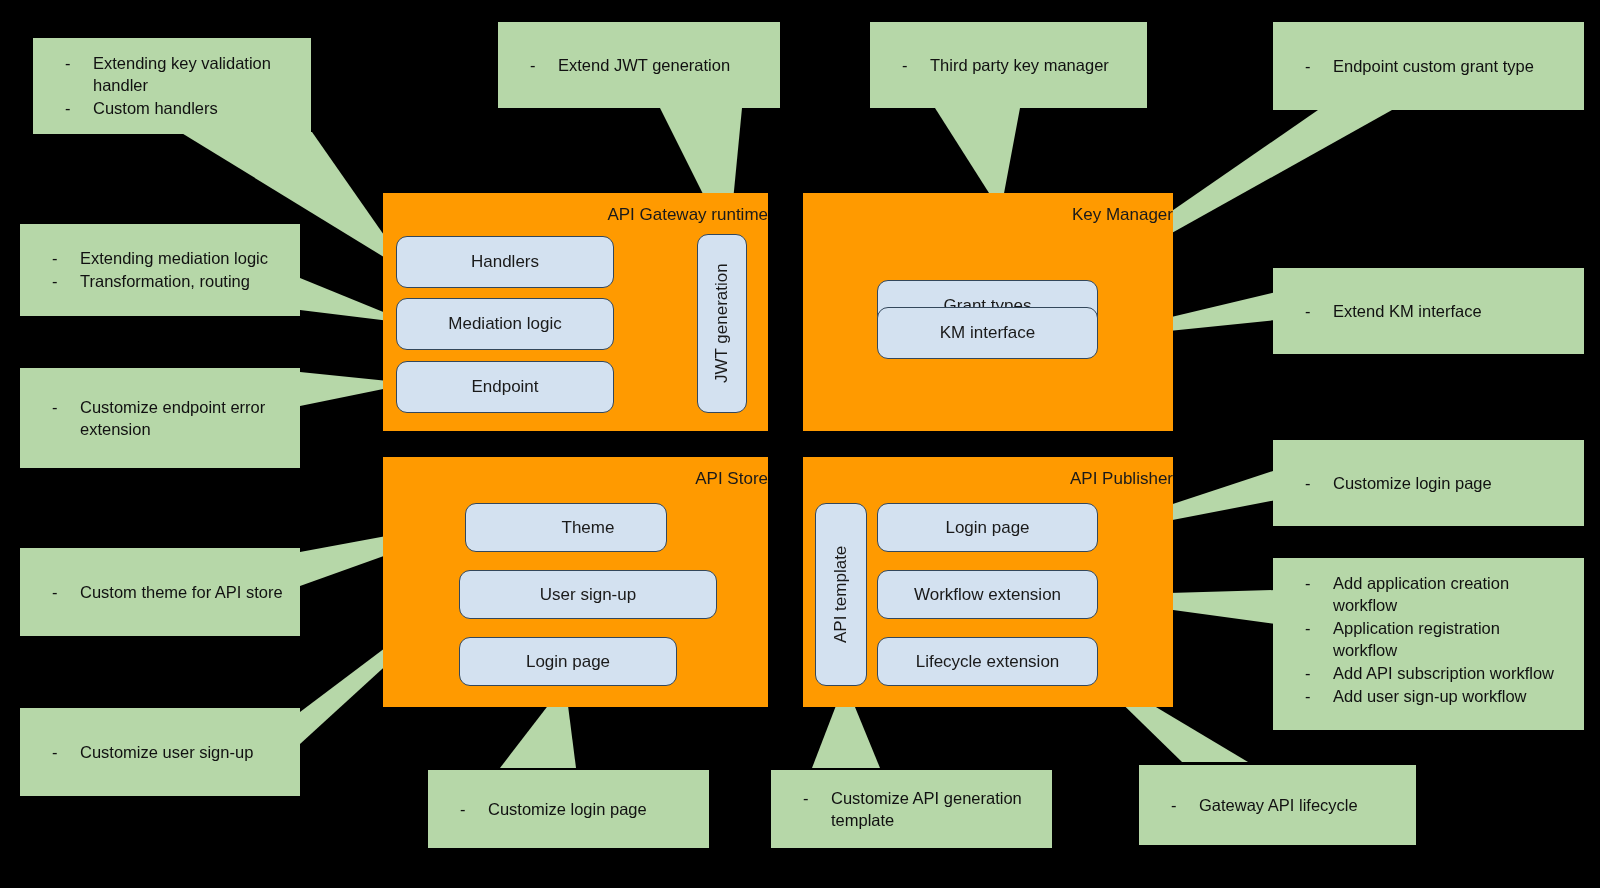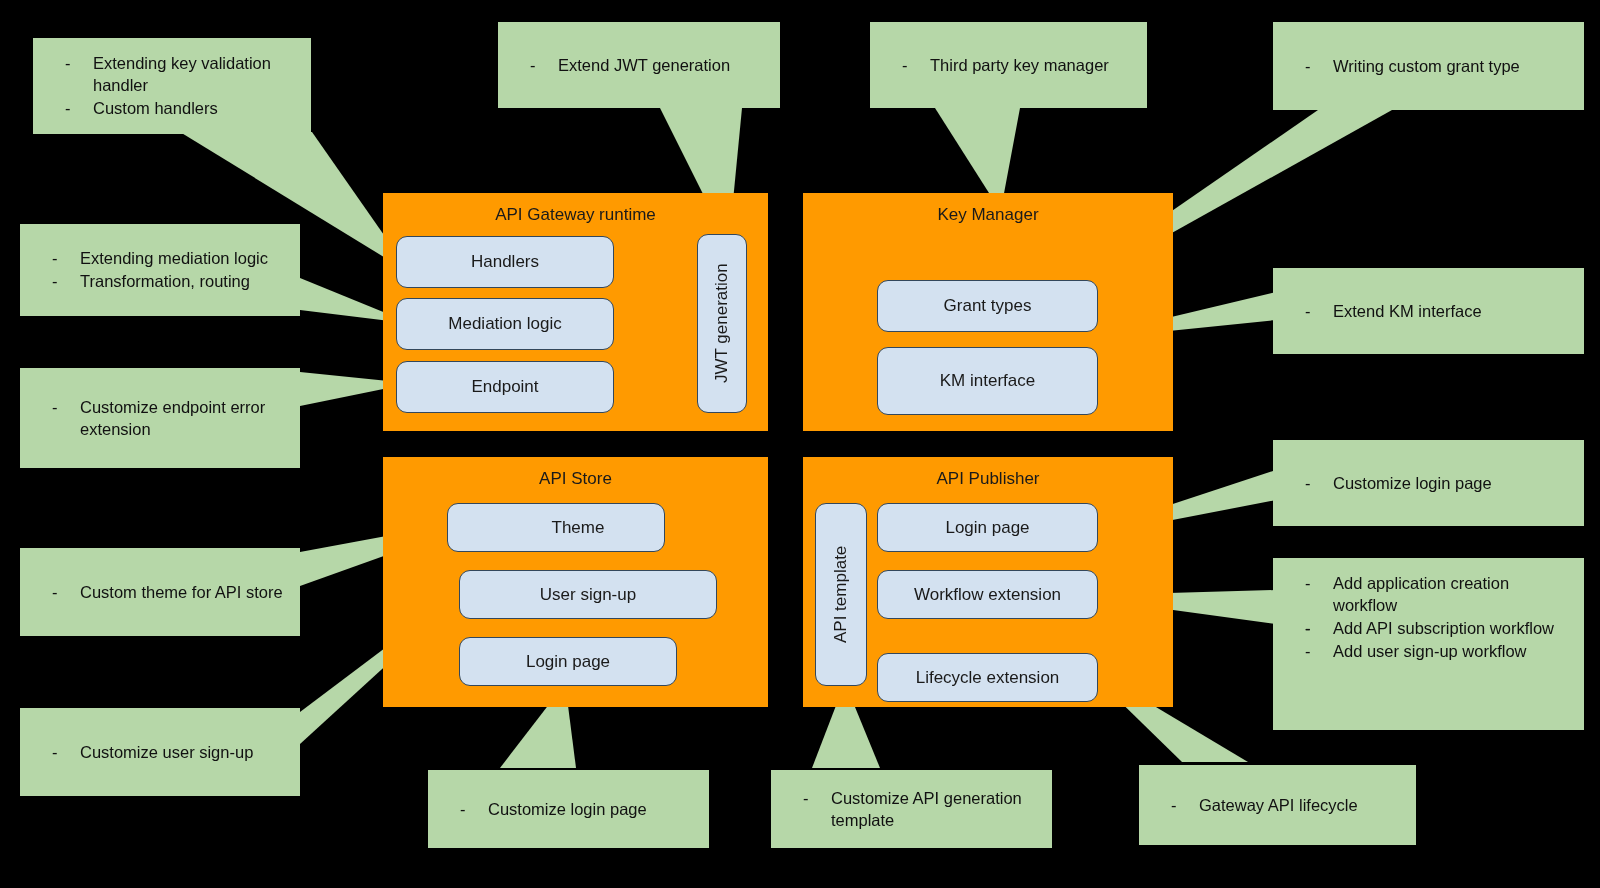--- a/index.html
+++ b/index.html
@@ -5,21 +5,21 @@
   html,body{margin:0;padding:0;background:#000;}
   body{width:1600px;height:888px;position:relative;overflow:hidden;
        font-family:"Liberation Sans","DejaVu Sans",sans-serif;}
   #stage{position:absolute;left:0;top:0;width:1600px;height:888px;background:#000;}
 
   
   #connectors{position:absolute;left:0;top:0;width:1600px;height:888px;}
 
   
   .panel{position:absolute;background:#FF9A00;box-sizing:border-box;}
-  .panel-title{position:absolute;left:0;right:0;top:12px;text-align:center;
+  .panel-title{position:absolute;left:0;right:0;top:12px;text-align:right;
                font-size:17px;color:#1a1a1a;line-height:20px;}
 
   
   .node{position:absolute;background:#D3E1F0;border:1px solid #33475b;
         border-radius:11px;box-sizing:border-box;display:flex;
         align-items:center;justify-content:center;
         font-size:17px;color:#1a1a1a;text-align:center;}
   .node.vert{writing-mode:vertical-rl;transform:rotate(180deg);}
 
   
@@ -71,36 +71,36 @@
     <div class="panel-title">API Gateway runtime</div>
     <div class="node" style="left:13px;top:43px;width:218px;height:52px;">Handlers</div>
     <div class="node" style="left:13px;top:105px;width:218px;height:52px;">Mediation logic</div>
     <div class="node" style="left:13px;top:168px;width:218px;height:52px;">Endpoint</div>
     <div class="node vert" style="left:314px;top:41px;width:50px;height:179px;">JWT generation</div>
   </div>
 
   <div class="panel" style="left:803px;top:193px;width:370px;height:238px;">
     <div class="panel-title">Key Manager</div>
     <div class="node" style="left:74px;top:43px;width:221px;height:52px;margin-top:44px;">Grant types</div>
-    <div class="node" style="left:74px;top:114px;width:221px;height:68px;margin-top:40px;">KM interface</div>
+    <div class="node" style="left:74px;top:114px;width:221px;height:52px;">KM interface</div>
   </div>
 
   <div class="panel" style="left:383px;top:457px;width:385px;height:250px;">
     <div class="panel-title">API Store</div>
-    <div class="node" style="left:64px;top:46px;width:218px;height:49px;padding-left:44px;">Theme</div>
+    <div class="node" style="left:82px;top:46px;width:202px;height:49px;padding-left:44px;">Theme</div>
     <div class="node" style="left:76px;top:113px;width:258px;height:49px;">User sign-up</div>
     <div class="node" style="left:76px;top:180px;width:218px;height:49px;">Login page</div>
   </div>
 
   <div class="panel" style="left:803px;top:457px;width:370px;height:250px;">
     <div class="panel-title">API Publisher</div>
     <div class="node vert" style="left:12px;top:46px;width:52px;height:183px;">API template</div>
     <div class="node" style="left:74px;top:46px;width:221px;height:49px;">Login page</div>
     <div class="node" style="left:74px;top:113px;width:221px;height:49px;">Workflow extension</div>
-    <div class="node" style="left:74px;top:180px;width:221px;height:49px;margin-top:16px;">Lifecycle extension</div>
+    <div class="node" style="left:74px;top:180px;width:221px;height:49px;">Lifecycle extension</div>
   </div>
 
   <div class="callout" style="left:33px;top:38px;width:278px;height:96px;">
     <ul>
       <li>
         <span class="dash">-</span>
         <span>Extending key validation handler</span>
       </li>
       <li>
         <span class="dash">-</span>
@@ -124,21 +124,21 @@
         <span class="dash">-</span>
         <span>Third party key manager</span>
       </li>
     </ul>
   </div>
 
   <div class="callout" style="left:1273px;top:22px;width:311px;height:88px;display:flex;align-items:center;">
     <ul style="width:100%;">
       <li>
         <span class="dash">-</span>
-        <span>Writing custom grant type</span>
+        <span>Endpoint custom grant type</span>
       </li>
     </ul>
   </div>
 
   <div class="callout" style="left:20px;top:224px;width:280px;height:92px;display:flex;align-items:center;">
     <ul style="width:100%;">
       <li>
         <span class="dash">-</span>
         <span>Extending mediation logic</span>
       </li>
@@ -186,20 +186,21 @@
   </div>
 
   <div class="callout" style="left:1273px;top:558px;width:311px;height:172px;">
     <ul>
       <li>
         <span class="dash">-</span>
         <span>Add application creation workflow</span>
       </li>
       <li>
         <span class="dash">-</span>
+        <span>Application registration workflow</span>
       </li>
       <li>
         <span class="dash">-</span>
         <span>Add API subscription workflow</span>
       </li>
       <li>
         <span class="dash">-</span>
         <span>Add user sign-up workflow</span>
       </li>
     </ul>

